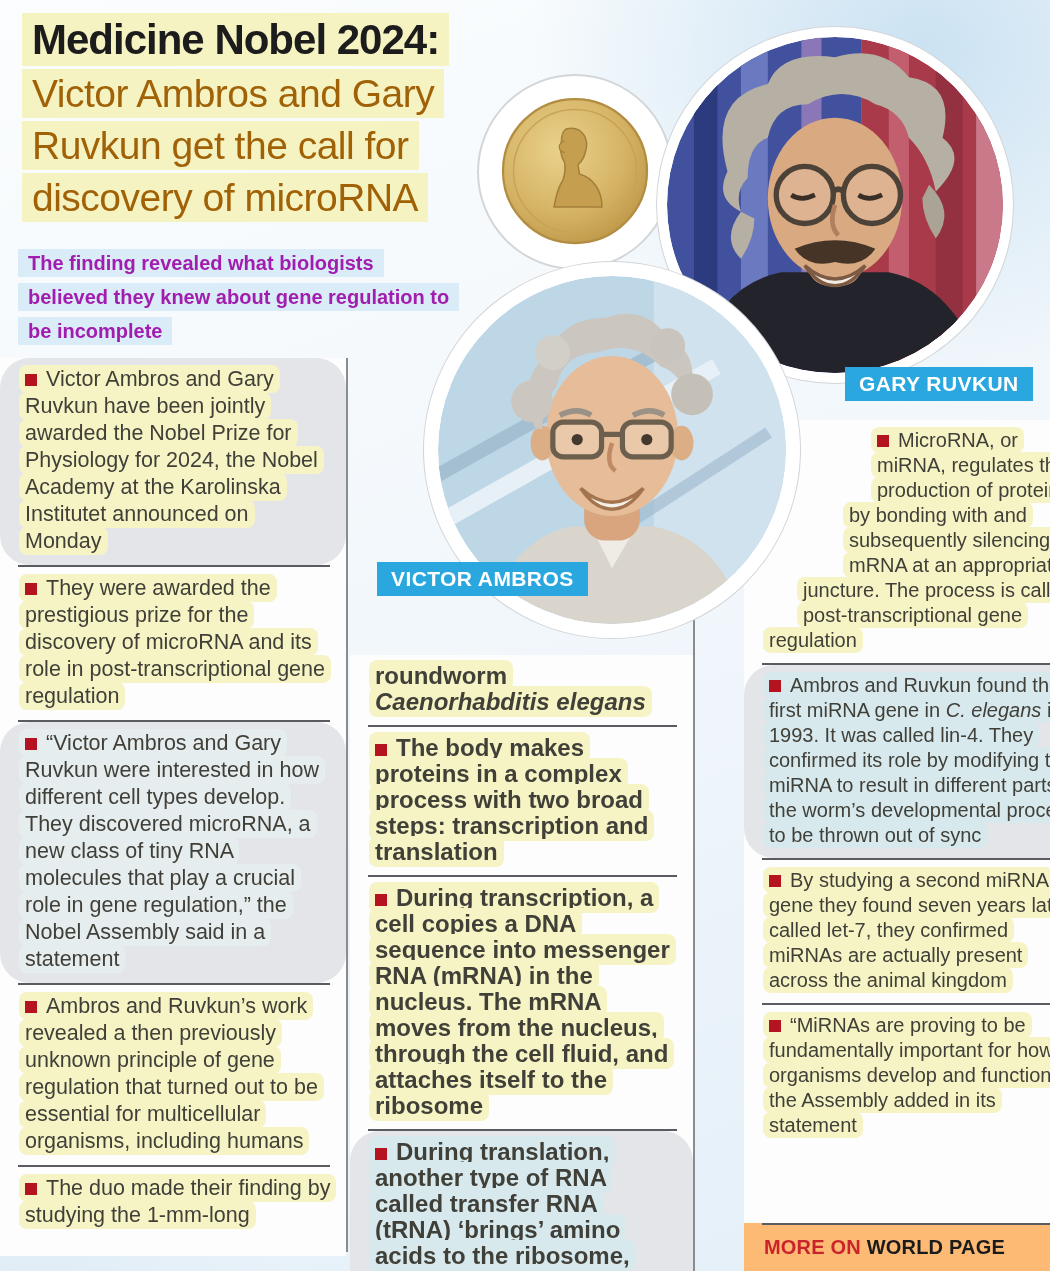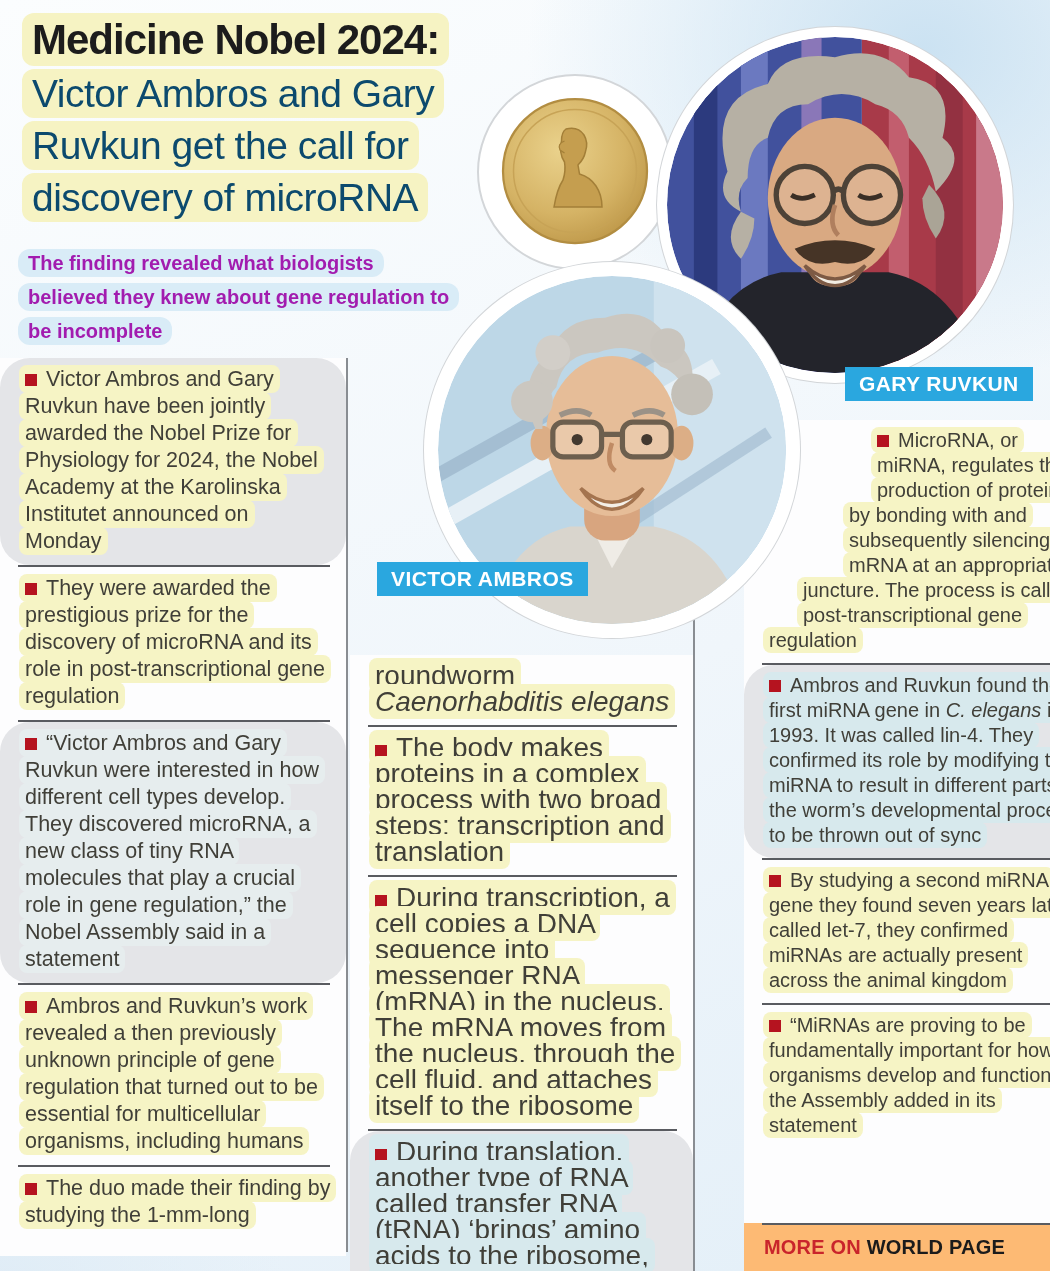--- a/index.html
+++ b/index.html
@@ -10,42 +10,42 @@
     background:
       radial-gradient(640px 540px at 88% 4%, #cbe2f2 0%, rgba(203,226,242,0) 62%),
       radial-gradient(520px 420px at 0% 102%, #dfecf6 0%, rgba(223,236,246,0) 55%),
       linear-gradient(160deg, #fbfdfe 0%, #f0f6fb 55%, #e3eff8 100%);
   }
 
   
   .headline { position:absolute; left:22px; top:12px; width:462px; z-index:1; }
   .hl-mark {
     -webkit-box-decoration-break:clone; box-decoration-break:clone;
-    border-radius:12px; padding:3px 10px;
+    border-radius:0; padding:3px 10px;
   }
   .title-bold { font-size:42px; font-weight:800; letter-spacing:-1px; color:#1c1c1c; line-height:56px; }
-  .title-light { font-size:39px; font-weight:300; letter-spacing:-0.5px; color:#0c4a6e; line-height:52px; }
+  .title-light { font-size:39px; font-weight:300; letter-spacing:-0.5px; color:#a16207; line-height:52px; }
   .y-bg { background:#f6f3c3; }
   .subtitle { position:absolute; left:18px; top:246px; width:436px; z-index:1;
     font-size:20px; font-weight:700; color:#a21caf; line-height:34px; }
   .b-bg { background:#d9ecf7; }
 
   
   .col { position:absolute; background:#fdfdfe; z-index:1; }
   .col-left  { left:0;   top:358px; width:346px; height:898px; }
   .col-mid   { left:350px; top:655px; width:343px; height:616px; }
   .col-right { left:696px; top:420px; width:354px; height:851px;margin-left:48px; }
 
   .block { padding:8px 14px 10px 19px;border-radius:30px; }
   .block.gray { background:#e4e5e8; }
   .sep { border-top:2px solid #595b60; margin:0 16px 0 18px; }
 
   .para { color:#403f38; }
   .col-left  .para { font-size:21.5px; line-height:27px; }
-  .col-mid   .para { font-size:28px; line-height:26px; }
+  .col-mid   .para { font-size:24px; line-height:26px;font-weight:bold; }
   .col-right .para { font-size:20px;   line-height:25px; }
 
   .hl { -webkit-box-decoration-break:clone; box-decoration-break:clone;
         border-radius:8px; padding:2px 6px; }
   .hl.yellow { background:#f6f4c5; }
   .hl.cyan   { background:#d7e9ed; }
   .hl.faint  { background:#e6edee; }
 
   .bullet-sq { display:inline-block; width:12px; height:12px; background:#b5131f;
                margin-right:9px; }

